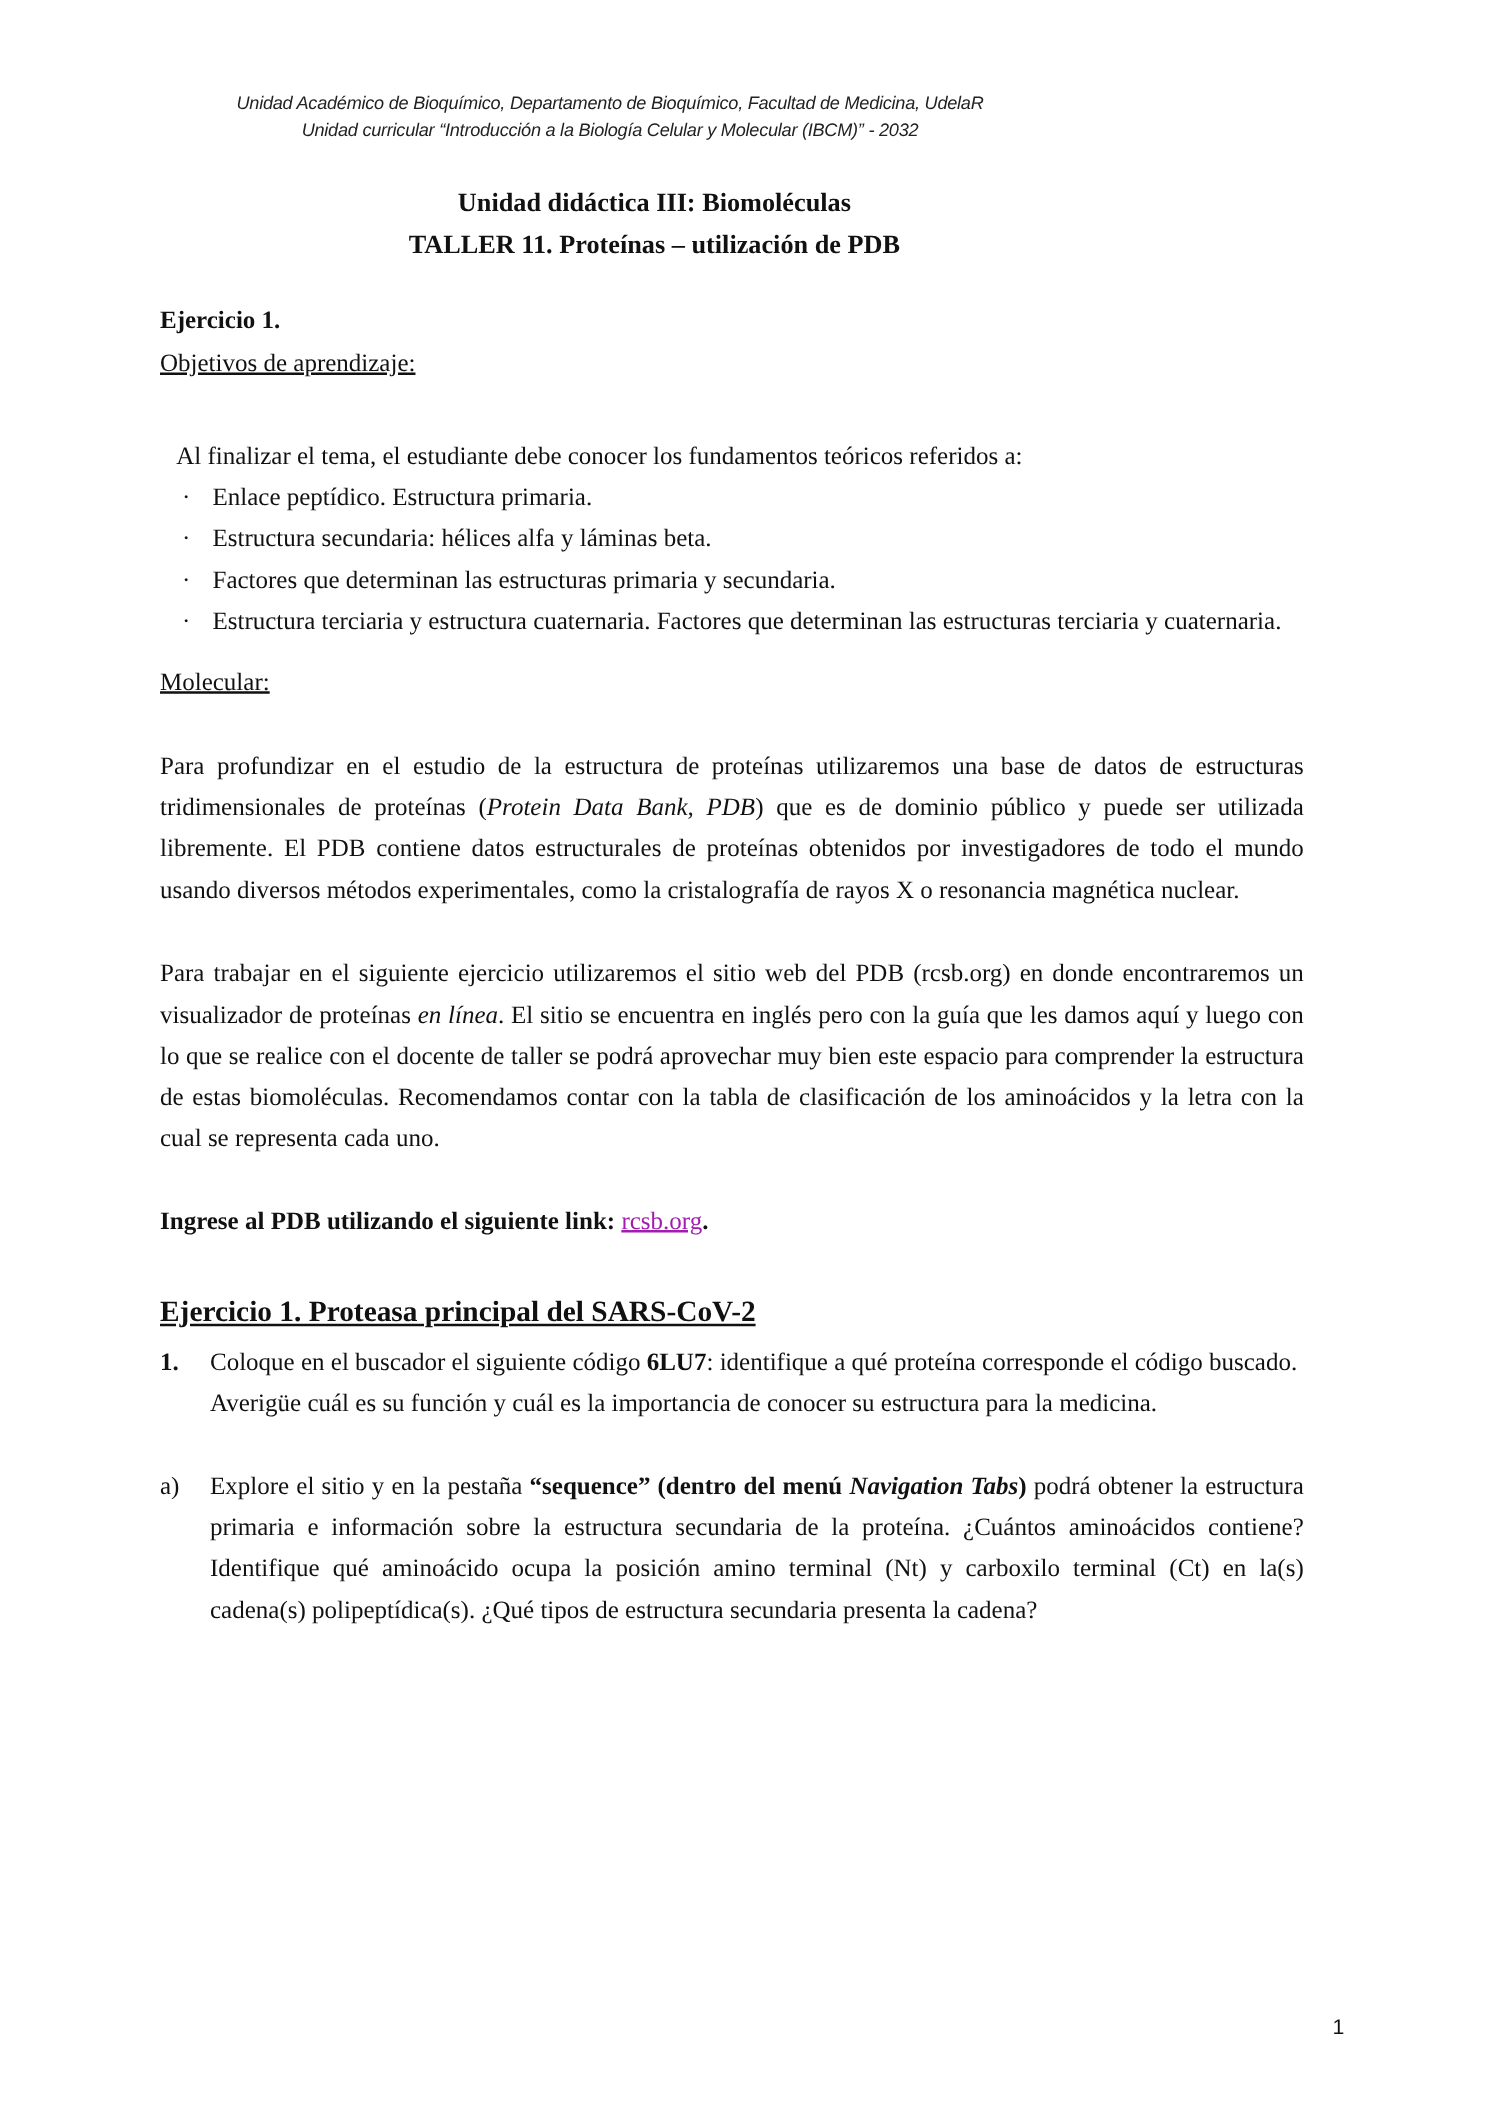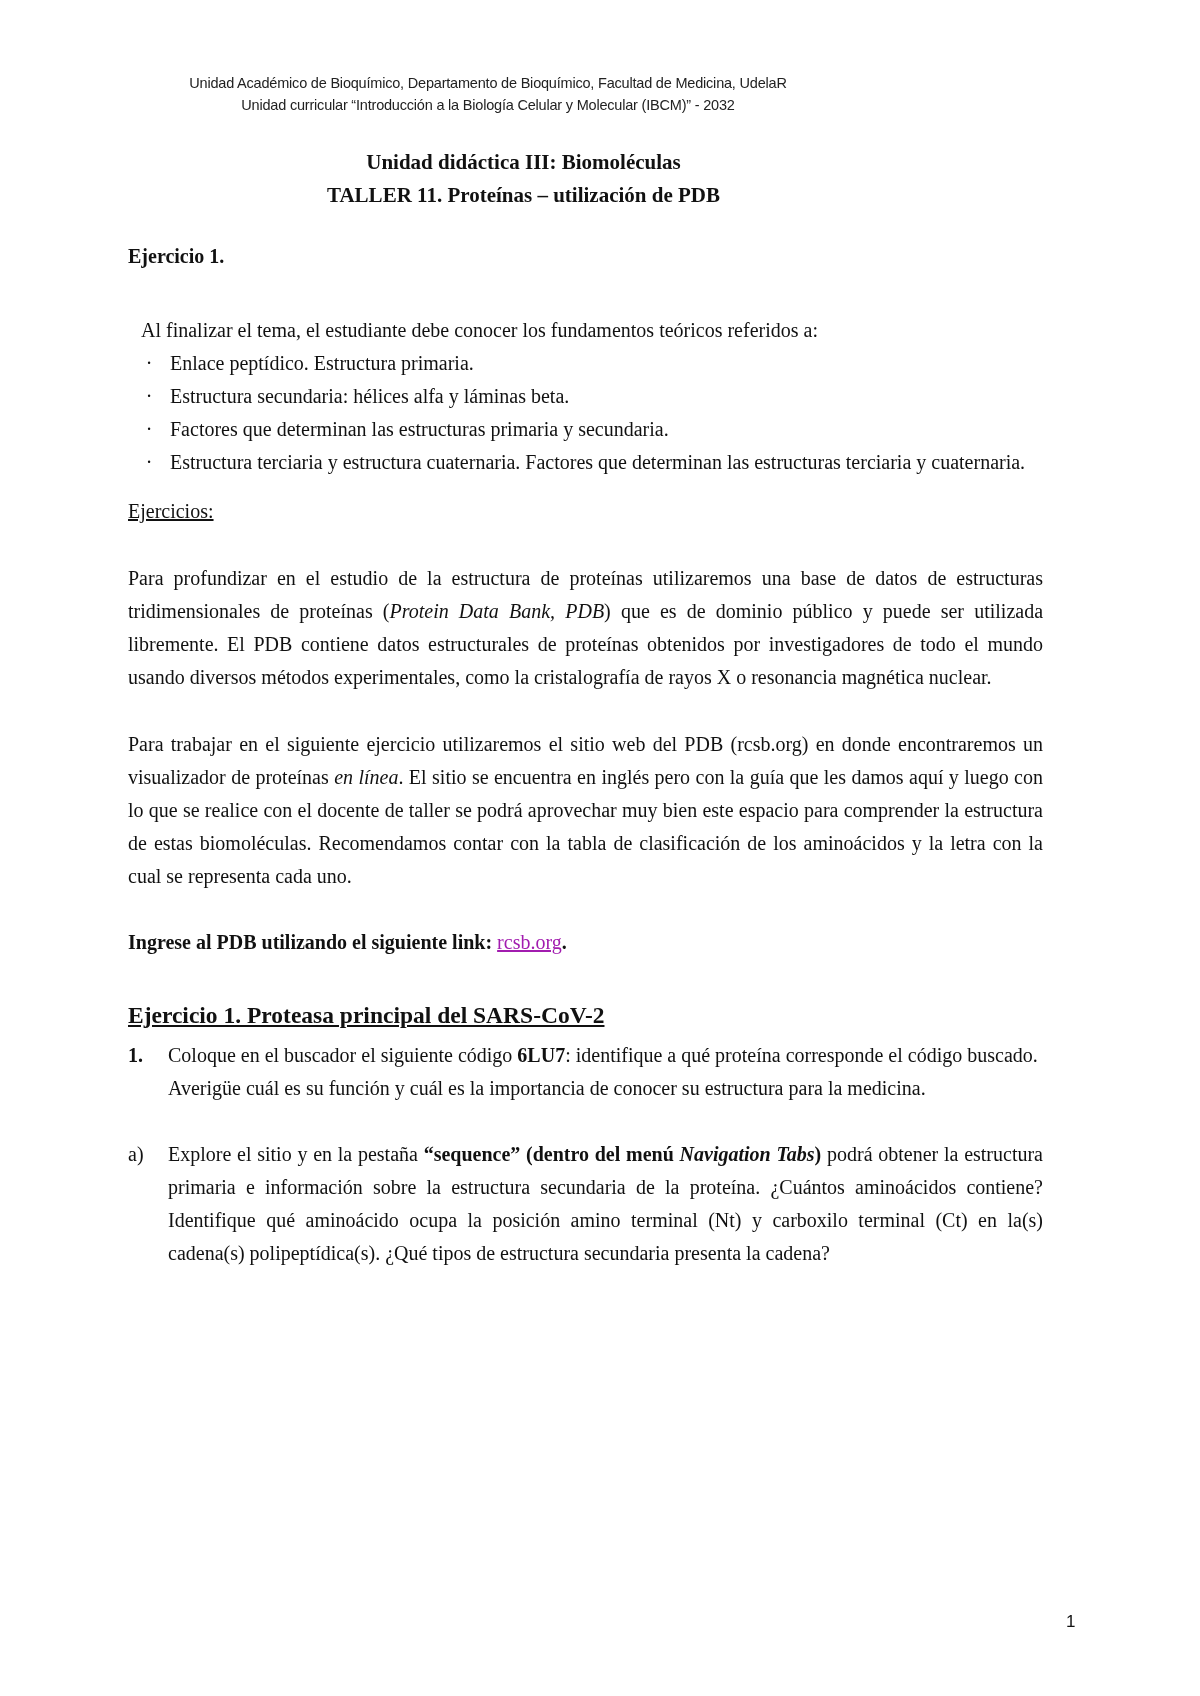--- a/index.html
+++ b/index.html
@@ -3,21 +3,21 @@
   <meta charset="utf-8">
   <style>
     html, body { margin: 0; padding: 0; background: #ffffff; }
     body {
       width: 1200px; height: 1696px; position: relative; overflow: hidden;
       font-family: "Liberation Serif", "DejaVu Serif", serif;
       color: #111111;
     }
     .page-header {
       position: absolute; top: 72px; left: 0; width: 976px;
-      text-align: center; 
+      text-align: center; font-style: italic;
       font-family: "Liberation Sans", "DejaVu Sans", sans-serif;
       font-size: 14.5px; line-height: 22px; color: #222;
       letter-spacing: -0.2px;
     }
     .title-block {
       position: absolute; top: 146px; left: 0; width: 1047px;
       text-align: center; font-weight: bold; font-size: 21px; line-height: 33px;
     }
     .content {
       position: absolute; left: 128px; width: 915px; top: 240px;
@@ -64,20 +64,21 @@
   <div>Unidad curricular “Introducción a la Biología Celular y Molecular (IBCM)” - 2032</div>
 </div>
 
 <div class="title-block">
   <div>Unidad didáctica III: Biomoléculas</div>
   <div>TALLER 11. Proteínas – utilización de PDB</div>
 </div>
 
 <div class="content">
   <p class="exercise-label">Ejercicio 1.</p>
+  <p class="objectives-heading underline">Objetivos de aprendizaje:</p>
 
   <p class="intro">Al finalizar el tema, el estudiante debe conocer los fundamentos teóricos referidos a:</p>
   <ul class="bullets">
     <li>
       <span class="bullet">·</span>
       <span>Enlace peptídico. Estructura primaria.</span>
     </li>
     <li>
       <span class="bullet">·</span>
       <span>Estructura secundaria: hélices alfa y láminas beta.</span>
@@ -85,21 +86,21 @@
     <li>
       <span class="bullet">·</span>
       <span>Factores que determinan las estructuras primaria y secundaria.</span>
     </li>
     <li class="justify">
       <span class="bullet">·</span>
       <span>Estructura terciaria y estructura cuaternaria. Factores que determinan las estructuras terciaria y cuaternaria.</span>
     </li>
   </ul>
 
-  <p class="ej-heading underline">Ejercicios:</p>
+  <p class="ej-heading underline">Molecular:</p>
 
   <p class="para"><span>Para profundizar en el estudio de la estructura de proteínas utilizaremos una base de datos de estructuras tridimensionales de proteínas (</span><span class="i">Protein Data Bank, PDB</span><span>) que es de dominio público y puede ser utilizada libremente. El PDB contiene datos estructurales de proteínas obtenidos por investigadores de todo el mundo usando diversos métodos experimentales, como la cristalografía de rayos X o resonancia magnética nuclear.</span></p>
 
   <p class="para2"><span>Para trabajar en el siguiente ejercicio utilizaremos el sitio web del PDB (rcsb.org) en donde encontraremos un visualizador de proteínas </span><span class="i">en línea</span><span>. El sitio se encuentra en inglés pero con la guía que les damos aquí y luego con lo que se realice con el docente de taller se podrá aprovechar muy bien este espacio para comprender la estructura de estas biomoléculas. Recomendamos contar con la tabla de clasificación de los aminoácidos y la letra con la cual se representa cada uno.</span></p>
 
   <p class="link-line"><span>Ingrese al PDB utilizando el siguiente link: </span><a class="link">rcsb.org</a><span>.</span></p>
 
   <p class="section-heading">Ejercicio 1. Proteasa principal del SARS-CoV-2</p>
 
   <p class="numbered"><span class="num">1.</span><span>Coloque en el buscador el siguiente código </span><span class="b">6LU7</span><span>: identifique a qué proteína corresponde el código buscado. Averigüe cuál es su función y cuál es la importancia de conocer su estructura para la medicina.</span></p>

